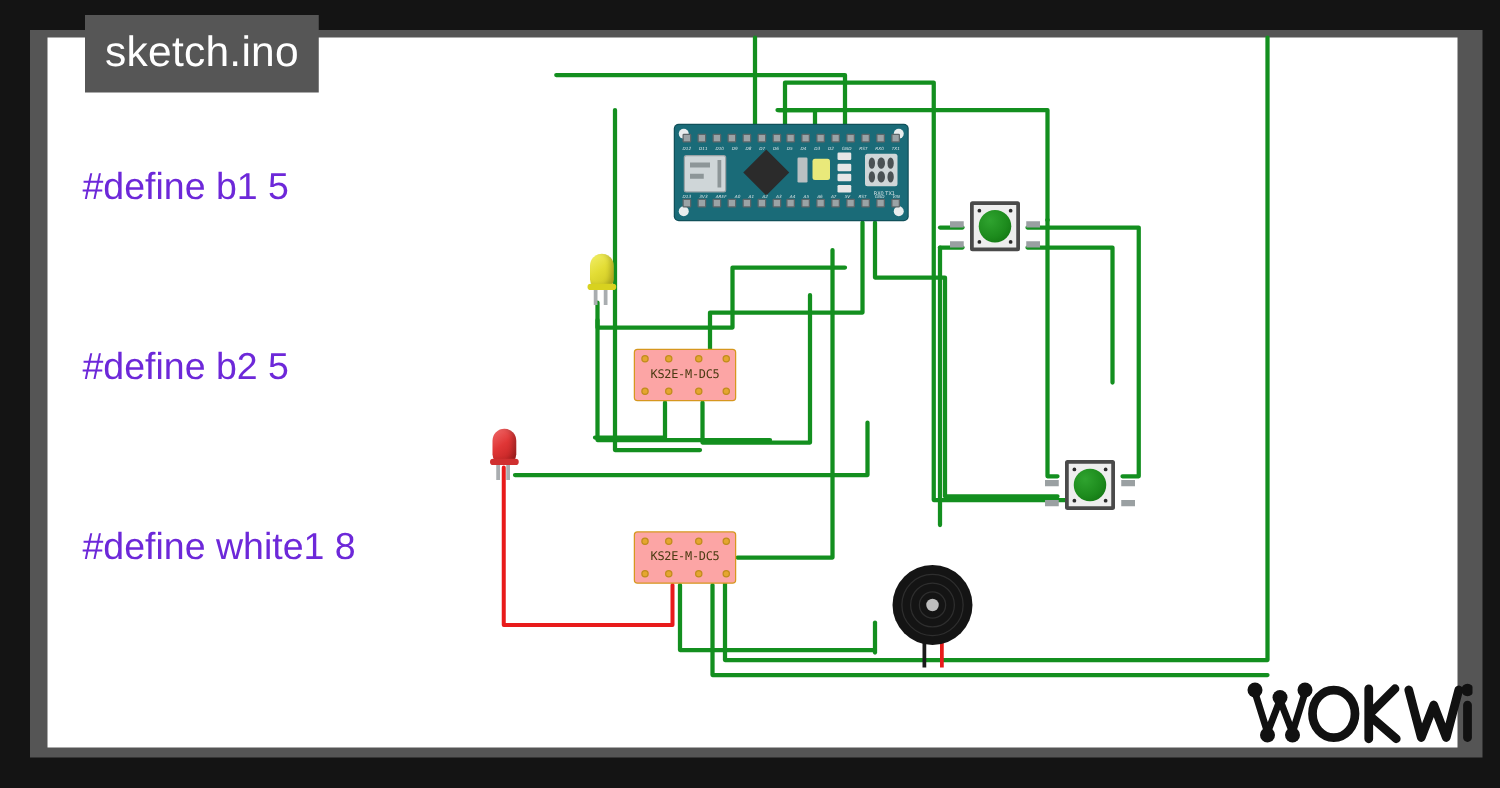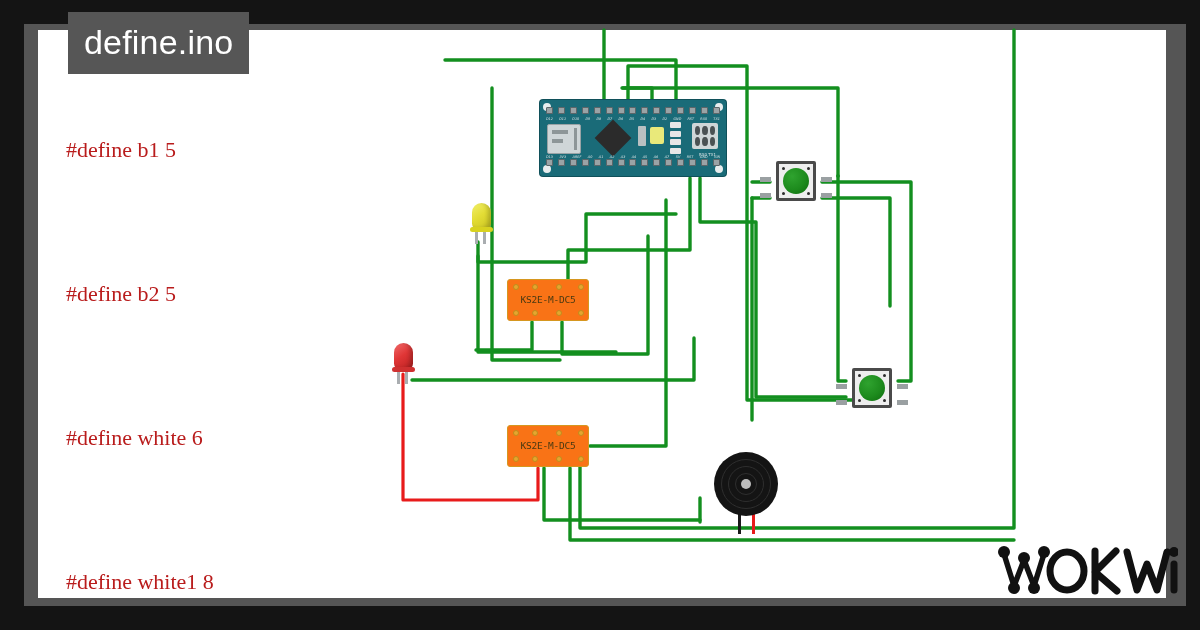--- a/index.html
+++ b/index.html
@@ -20,22 +20,22 @@
   }
   
   .canvas{
     position:absolute;left:38px;top:30px;width:1128px;height:568px;
     background:#ffffff;overflow:hidden;
   }
 
   
   .code{
     position:absolute;left:0;top:0;width:100%;height:100%;
-    color:#b91c1c;font-size:22px;line-height:48px;
-    font-family:Liberation Serif, serif;
+    color:#6d28d9;font-size:30px;line-height:48px;
+    font-family:Liberation Sans, sans-serif;
     white-space:pre;pointer-events:none;
   }
   .code div{padding-left:28px;}
 
   
   .tab{
     position:absolute;left:68px;top:12px;
     background:#565656;color:#ffffff;
     font-size:34px;line-height:1;
     padding:13px 16px 15px 16px;
@@ -79,21 +79,21 @@
   .a4988 .chip{position:absolute;left:14px;top:22px;width:26px;height:26px;background:#0d0d0d;}
   .a4988 .pot{position:absolute;left:30px;top:56px;width:12px;height:12px;background:#b8b8b8;border-radius:2px;}
   .a4988 .pot::after{content:"";position:absolute;left:3px;top:3px;width:6px;height:6px;background:#7a7a7a;transform:rotate(45deg);}
   .a4988 .name{position:absolute;left:0;top:5px;width:100%;text-align:center;color:#ffffff;
     font-family:"DejaVu Sans",sans-serif;font-size:9px;letter-spacing:.4px;}
   .a4988 .pside{position:absolute;top:6px;height:66px;width:6px;display:flex;flex-direction:column;justify-content:space-between;}
   .a4988 .pside.l{left:3px;} .a4988 .pside.r{right:3px;}
   .a4988 .pside b{display:block;width:5px;height:5px;border-radius:50%;background:#e3c53f;}
 
   
-  .relay{width:82px;height:42px;background:#f97316;border:1px solid #d6971f;border-radius:3px;box-sizing:border-box;}
+  .relay{width:82px;height:42px;background:#fca5a5;border:1px solid #d6971f;border-radius:3px;box-sizing:border-box;}
   .relay .rname{position:absolute;left:0;top:14px;width:100%;text-align:center;
     font-family:"DejaVu Sans Mono", monospace;font-size:9.5px;color:#4a3a12;letter-spacing:-.2px;}
   .relay .rp{position:absolute;width:6px;height:6px;border-radius:50%;background:#e5a62f;border:1px solid #c08c1c;box-sizing:border-box;}
 
   
   .btn{width:52px;height:52px;}
   .btn .body{position:absolute;left:6px;top:6px;width:40px;height:40px;background:#eeeeee;border:3px solid #4a4a4a;box-sizing:border-box;border-radius:2px;}
   .btn .cap{position:absolute;left:13px;top:13px;width:26px;height:26px;border-radius:50%;
     background:radial-gradient(circle at 35% 32%, #2fa32f 0%, #1d8b1d 55%, #0e6b0e 100%);}
   .btn .scr{position:absolute;width:3px;height:3px;border-radius:50%;background:#2b2b2b;}
@@ -126,21 +126,20 @@
 <div id="frame">
 
   <div class="outer"></div>
   <div class="shadow-plate"></div>
 
   <div class="canvas">
 
     <div class="code">
       <div>#define b1 5</div>
       <div>#define b2 5</div>
-      <div>#define white 6</div>
       <div>#define white1 8</div>
       <div></div>
       <div></div>
       
       
       
       
       
     </div>
 
@@ -371,15 +370,15 @@
       <g fill="none" stroke="#111111" stroke-width="7" stroke-linecap="round" stroke-linejoin="round">
         <ellipse cx="73" cy="33" rx="17" ry="19"></ellipse>
         <path d="M101 13 L101 53 M122 13 L101 34 L123 53"></path>
         <path d="M133 14 L143 52 L153 26 L163 52 L173 14"></path>
         <path d="M180 26 L180 52"></path>
       </g>
       <circle cx="180" cy="14" r="5" fill="#111111"></circle>
     </svg>
   </div>
 
-  <div class="tab">define.ino</div>
+  <div class="tab">sketch.ino</div>
 
 </div>
 
 </body></html>

